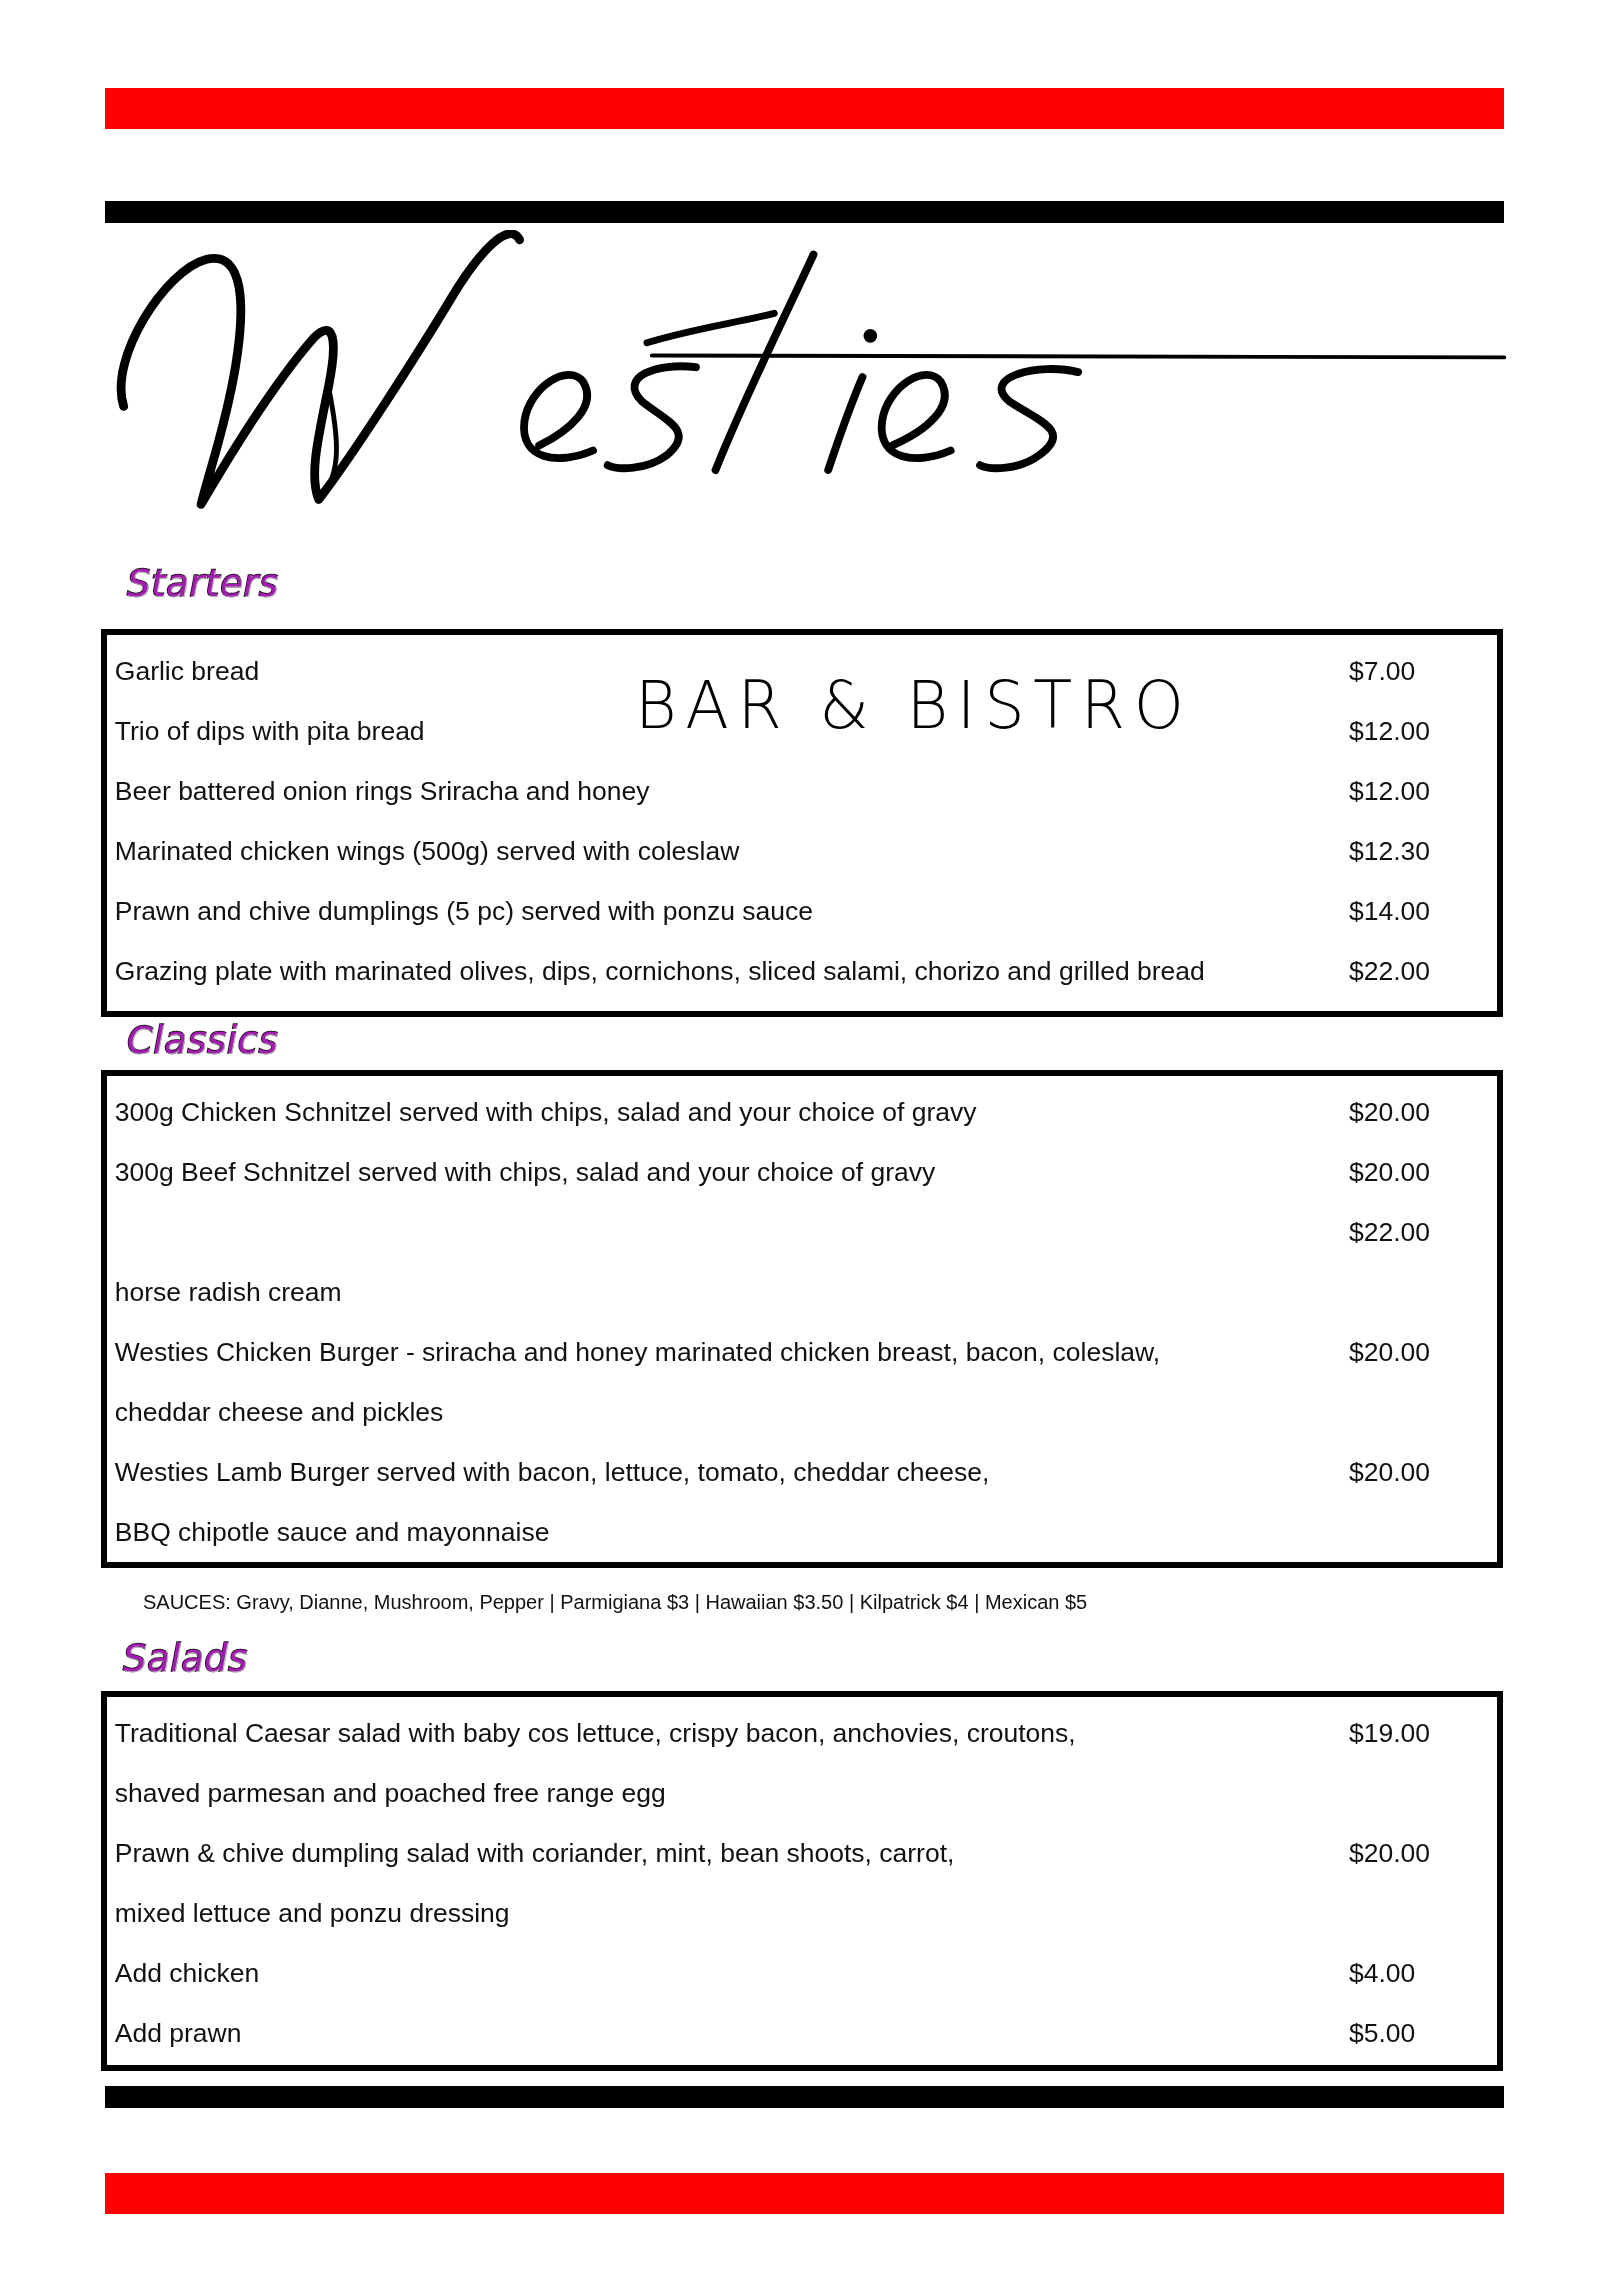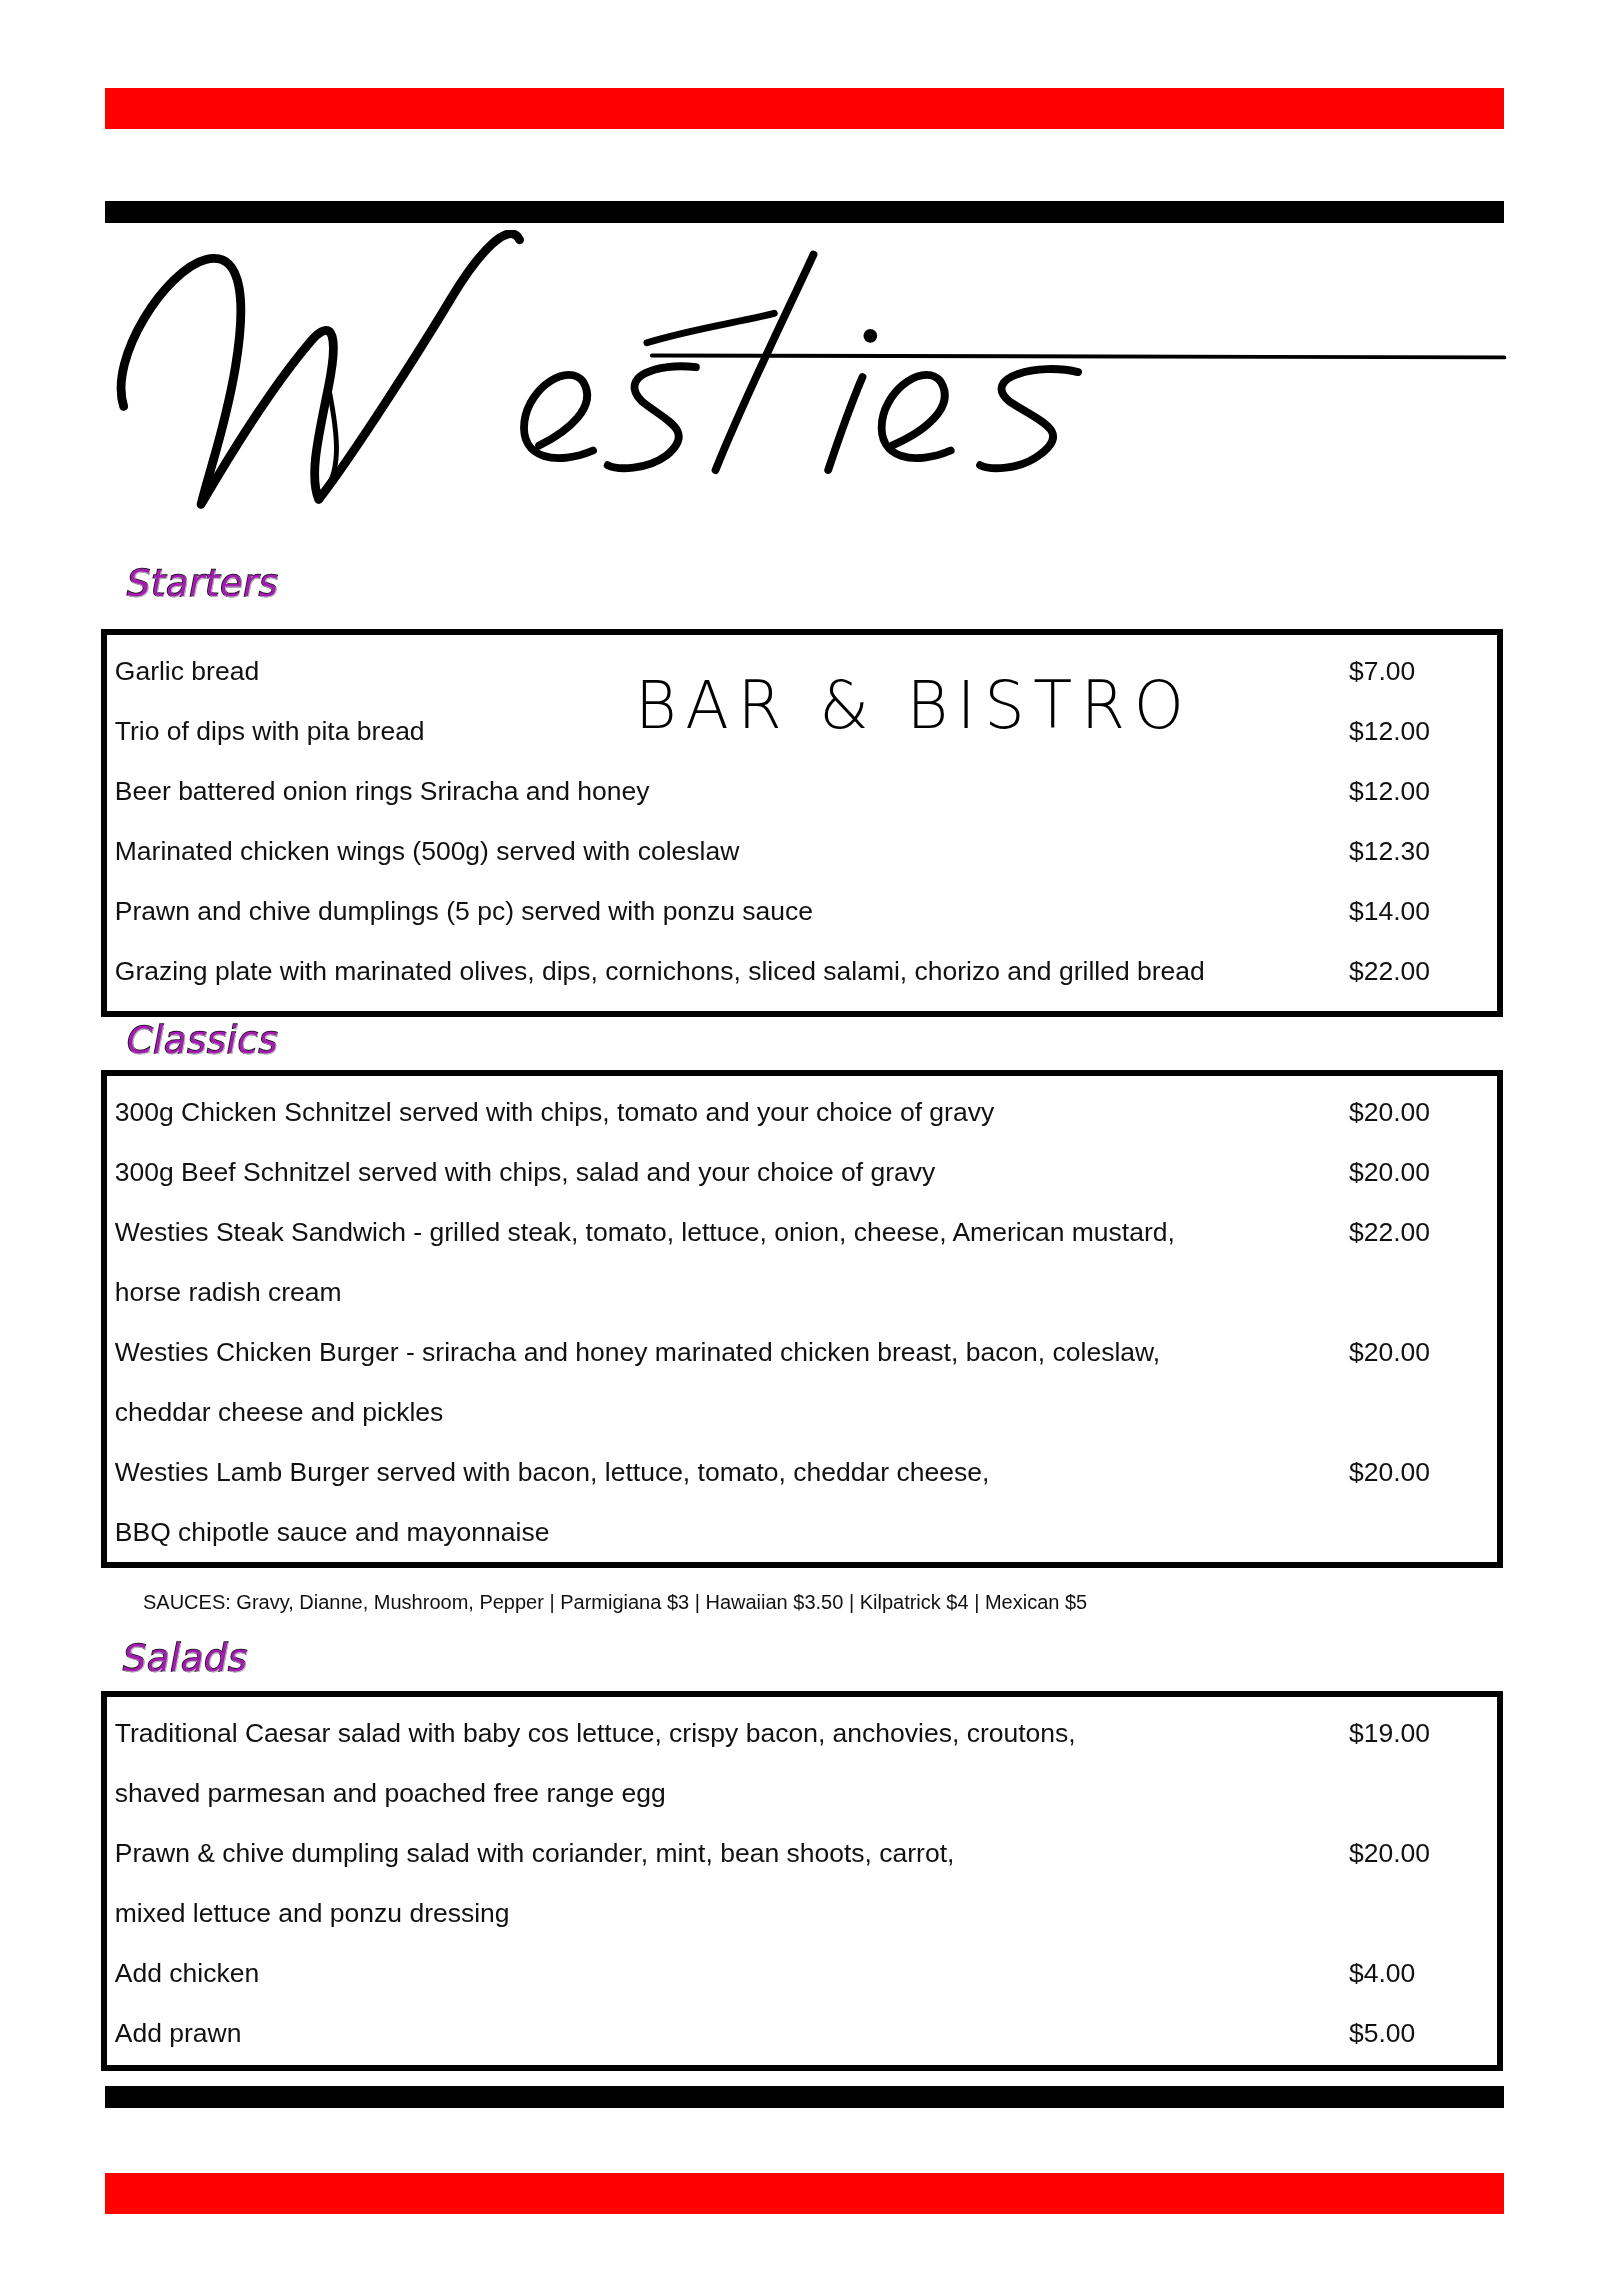--- a/index.html
+++ b/index.html
@@ -80,29 +80,28 @@
     </div>
   <div class="row">
       <span class="desc">Grazing plate with marinated olives, dips, cornichons, sliced salami, chorizo and grilled bread</span>
       <span class="price">$22.00</span>
     </div>
 </div>
 
 <div class="heading" style="left:127px; top:1021px">Classics</div>
 <div class="box" style="top:1070px; height:480px">
   <div class="row">
-      <span class="desc">300g Chicken Schnitzel served with chips, tomato and your choice of gravy</span>
+      <span class="desc">300g Chicken Schnitzel served with chips, salad and your choice of gravy</span>
       <span class="price">$20.00</span>
     </div>
   <div class="row">
       <span class="desc">300g Beef Schnitzel served with chips, salad and your choice of gravy</span>
       <span class="price">$20.00</span>
     </div>
   <div class="row">
-      <span class="desc">Westies Steak Sandwich - grilled steak, tomato, lettuce, onion, cheese, American mustard,</span>
       <span class="price">$22.00</span>
     </div>
   <div class="row">
       <span class="desc">horse radish cream</span>
       <span class="price"></span>
     </div>
   <div class="row">
       <span class="desc">Westies Chicken Burger - sriracha and honey marinated chicken breast, bacon, coleslaw,</span>
       <span class="price">$20.00</span>
     </div>

